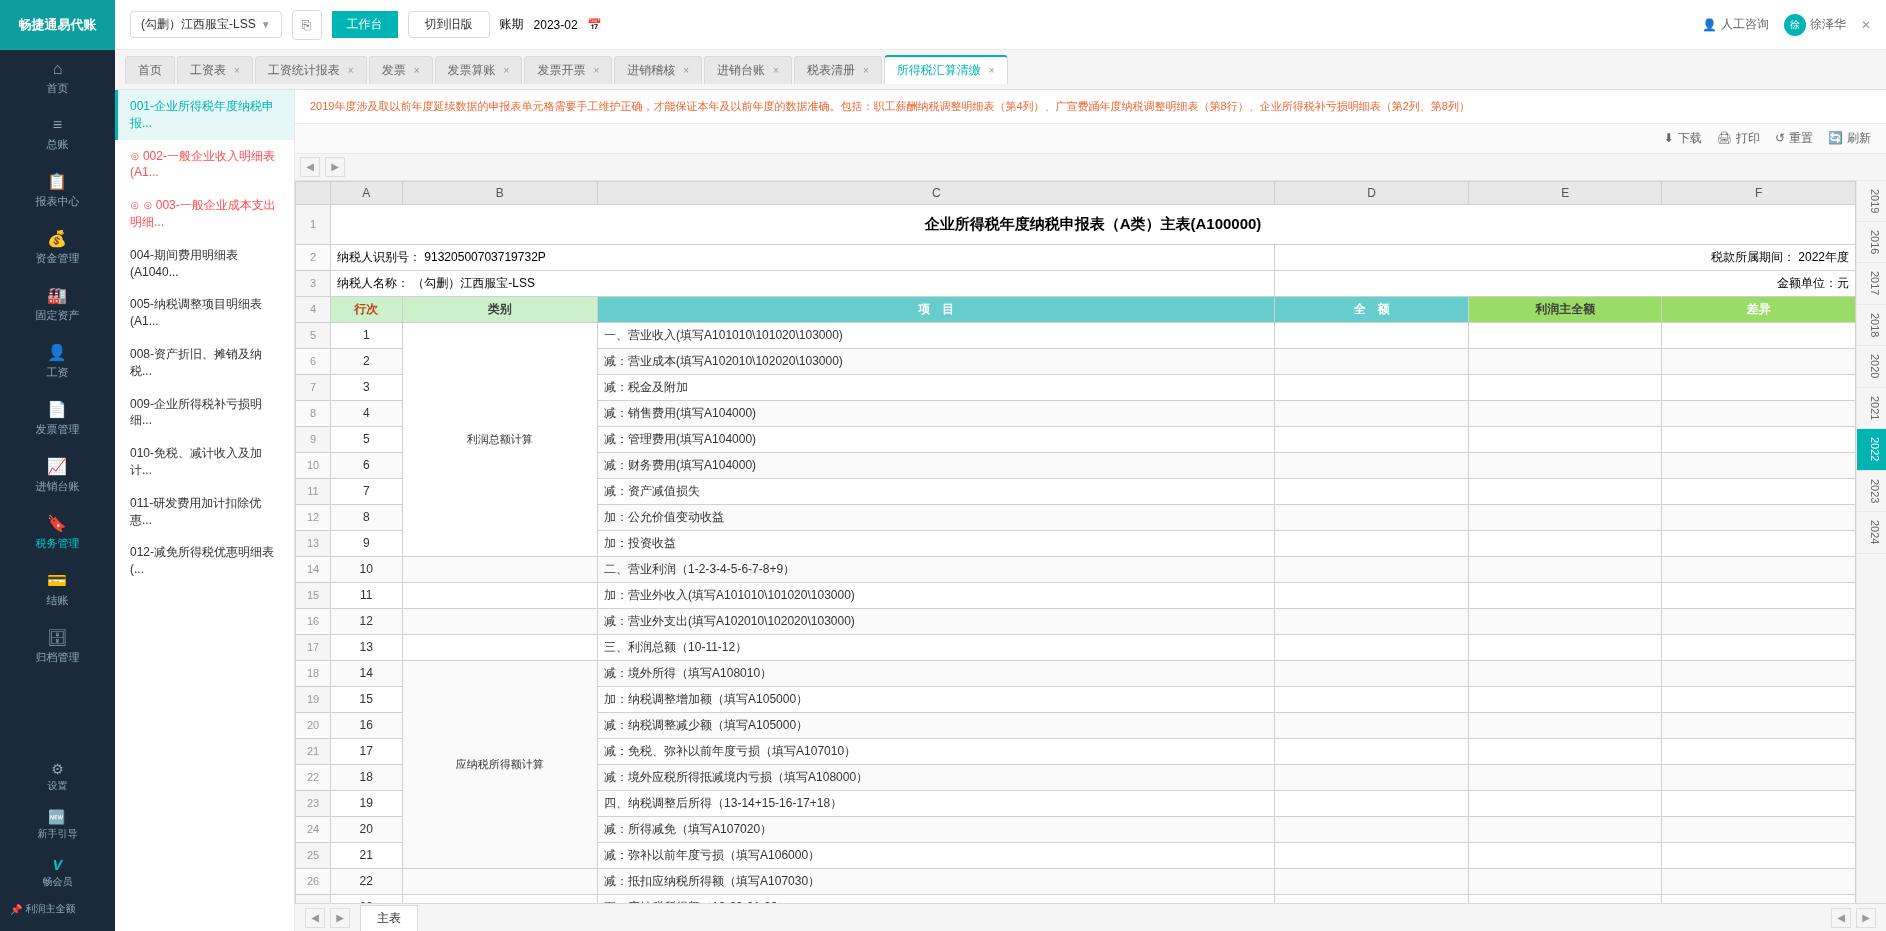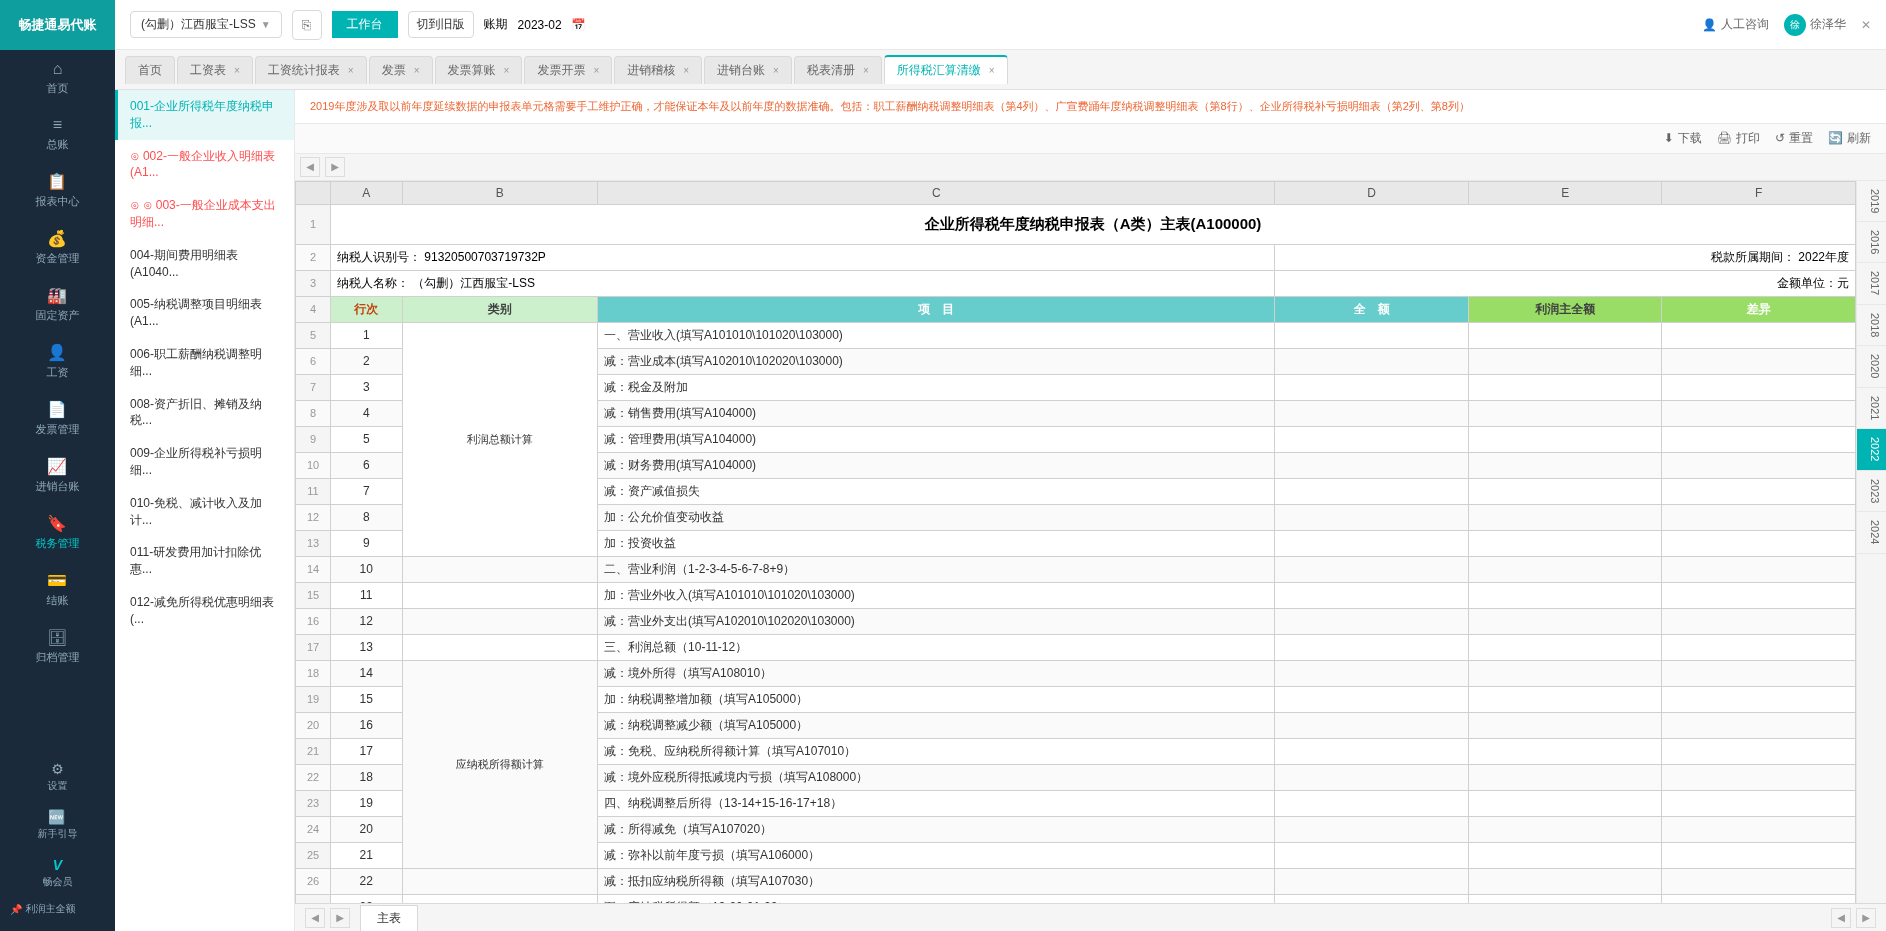--- a/index.html
+++ b/index.html
@@ -20,21 +20,21 @@
     
     
     .main-content { flex: 1; display: flex; flex-direction: column; overflow: hidden; }
     
     
     .top-bar { height: 50px; background: white; display: flex; align-items: center; padding: 0 15px; gap: 10px; border-bottom: 1px solid #e8e8e8; }
     .company-select { display: flex; align-items: center; gap: 5px; border: 1px solid #d9d9d9; border-radius: 4px; padding: 4px 10px; cursor: pointer; color: #333; }
     .company-select .arrow { color: #999; font-size: 10px; }
     .icon-btn { width: 30px; height: 30px; display: flex; align-items: center; justify-content: center; border: 1px solid #d9d9d9; border-radius: 4px; cursor: pointer; color: #666; }
     .work-station-btn { background: #00b4b4; color: white; border: none; border-radius: 0; padding: 5px 15px; cursor: pointer; font-size: 12px; }
-    .period-btn { border: 1px solid #d9d9d9; border-radius: 4px; padding: 4px 8px; cursor: pointer; color: #333; font-size: 12px; }
+    .period-btn { border: 1px solid #d9d9d9; border-radius: 4px; padding: 4px 16px; cursor: pointer; color: #333; font-size: 12px; }
     .top-bar-right { margin-left: auto; display: flex; align-items: center; gap: 15px; color: #666; font-size: 12px; }
     
     
     .tab-bar { height: 40px; background: #f5f5f5; display: flex; align-items: center; padding: 0 10px; gap: 2px; border-bottom: 1px solid #e0e0e0; overflow-x: auto; }
     .tab-item { display: flex; align-items: center; gap: 5px; padding: 5px 12px; border-radius: 4px 4px 0 0; cursor: pointer; font-size: 12px; color: #666; background: #e8e8e8; border: 1px solid #d9d9d9; border-bottom: none; white-space: nowrap; }
     .tab-item.active { background: white; color: #00b4b4; border-top: 2px solid #00b4b4; }
     .tab-close { font-size: 10px; color: #999; margin-left: 3px; }
     
     
     .content-area { display: flex; flex: 1; overflow: hidden; }
@@ -242,23 +242,20 @@
           <span>002-一般企业收入明细表(A1...</span>
         </div>
         <div class="left-menu-item error" style="color:#ff4d4f;">
           <span style="color:#ff4d4f;">⊙ </span><span>003-一般企业成本支出明细...</span>
         </div>
         <div class="left-menu-item">
           <span>004-期间费用明细表(A1040...</span>
         </div>
         <div class="left-menu-item">
           <span>005-纳税调整项目明细表(A1...</span>
-        </div>
-        <div class="left-menu-item">
-          <span>006-职工薪酬纳税调整明细...</span>
         </div>
         <div class="left-menu-item">
           <span>008-资产折旧、摊销及纳税...</span>
         </div>
         <div class="left-menu-item">
           <span>009-企业所得税补亏损明细...</span>
         </div>
         <div class="left-menu-item">
           <span>010-免税、减计收入及加计...</span>
         </div>
@@ -504,21 +501,21 @@
                     <td class="data-cell" style="text-align:center;">16</td>
                     <td class="data-cell">减：纳税调整减少额（填写A105000）</td>
                     <td class="data-cell"></td>
                     <td class="data-cell"></td>
                     <td class="data-cell"></td>
                   </tr>
 
                   <tr class="data-row">
                     <td class="row-num">21</td>
                     <td class="data-cell" style="text-align:center;">17</td>
-                    <td class="data-cell">减：免税、应纳税所得额计算（填写A107010）</td>
+                    <td class="data-cell">减：免税、弥补以前年度亏损（填写A107010）</td>
                     <td class="data-cell"></td>
                     <td class="data-cell"></td>
                     <td class="data-cell"></td>
                   </tr>
 
                   <tr class="data-row">
                     <td class="row-num">22</td>
                     <td class="data-cell" style="text-align:center;">18</td>
                     <td class="data-cell">减：境外应税所得抵减境内亏损（填写A108000）</td>
                     <td class="data-cell"></td>

